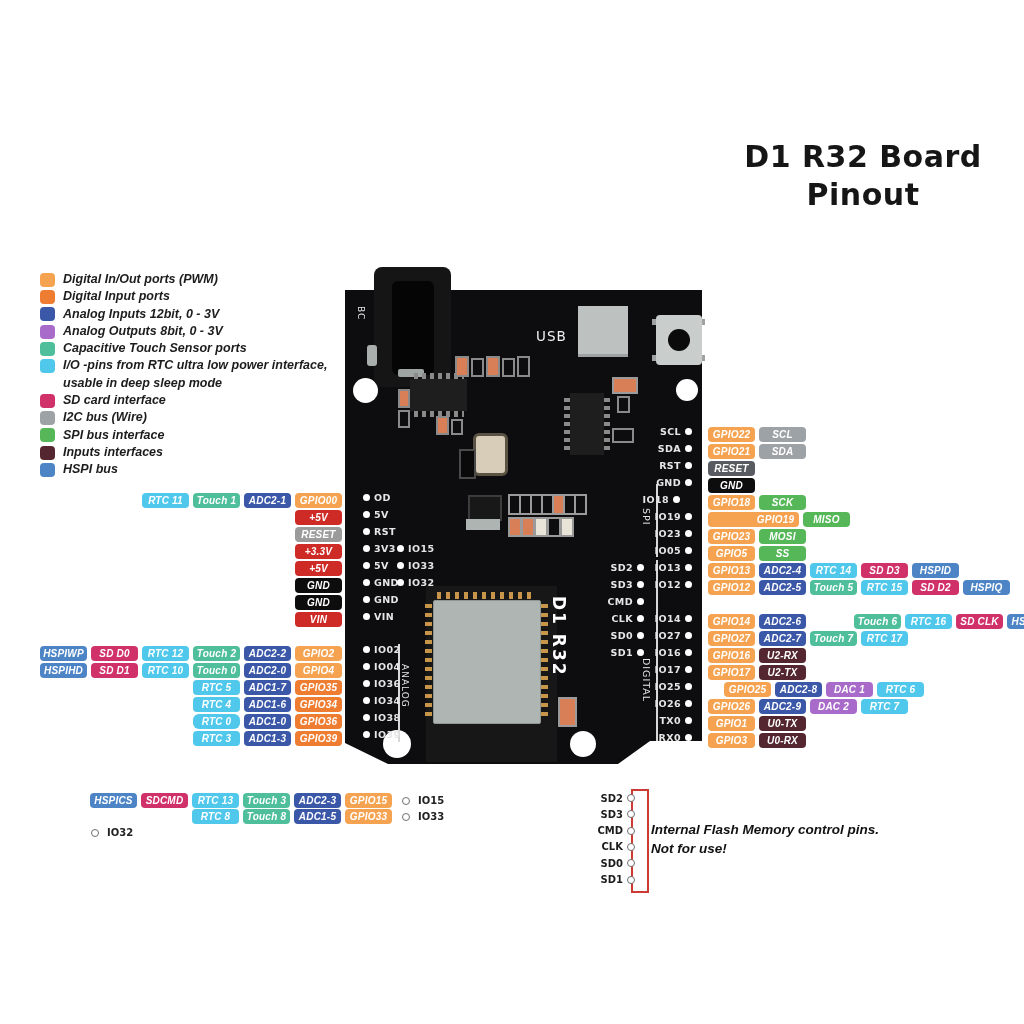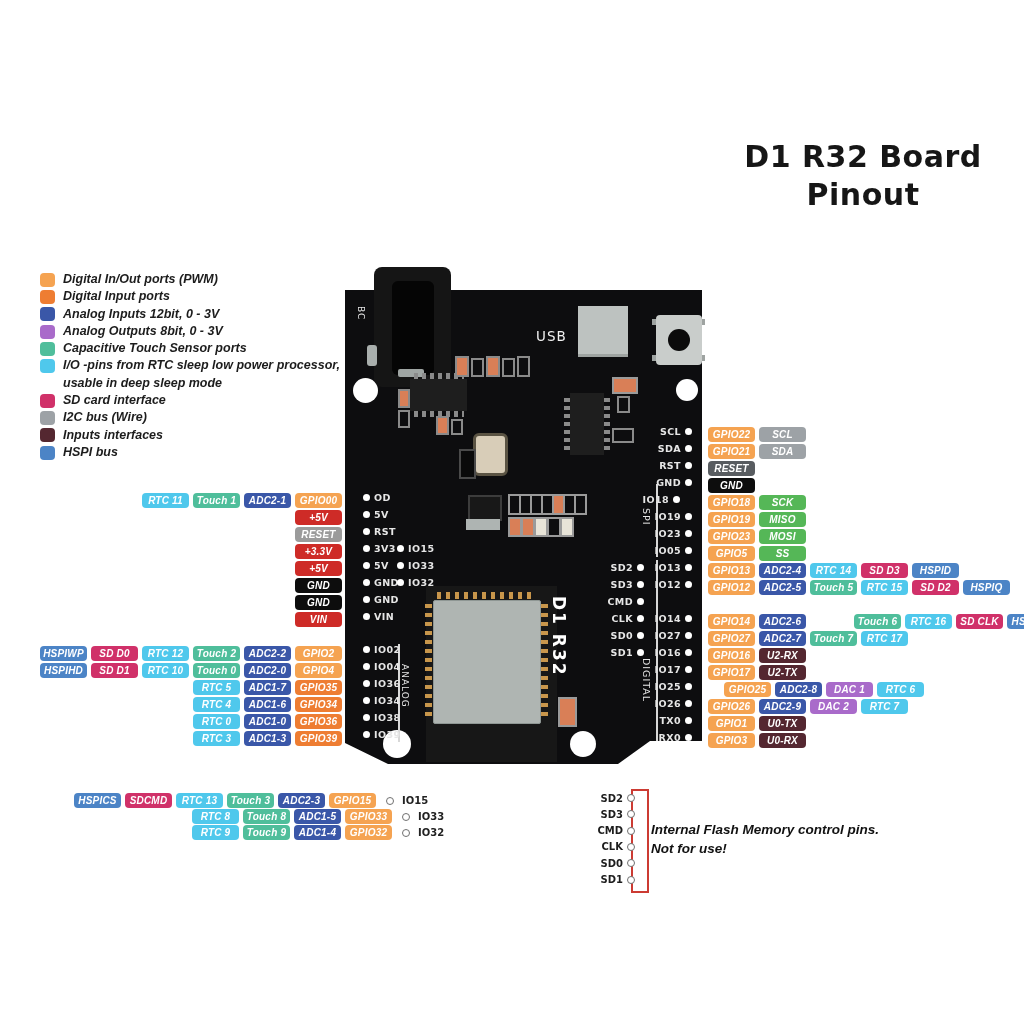--- a/index.html
+++ b/index.html
@@ -84,34 +84,40 @@
       </div>
       <div class="legend-item">
         <div class="sw" style="background: rgb(79, 190, 155);"></div>
         <div class="">
           <div class="legend-txt">Capacitive Touch Sensor ports</div>
         </div>
       </div>
       <div class="legend-item two">
         <div class="sw" style="background: rgb(79, 200, 236);"></div>
         <div class="">
-          <div class="legend-txt">I/O -pins from RTC sleep low power processor,</div>
+          <div class="legend-txt">I/O -pins from RTC ultra low power interface,</div>
           <div class="legend-txt">usable in deep sleep mode</div>
         </div>
       </div>
       <div class="legend-item">
         <div class="sw" style="background: rgb(208, 49, 105);"></div>
         <div class="">
           <div class="legend-txt">SD card interface</div>
         </div>
       </div>
       <div class="legend-item">
         <div class="sw" style="background: rgb(157, 162, 166);"></div>
         <div class="">
           <div class="legend-txt">I2C bus (Wire)</div>
+        </div>
+      </div>
+      <div class="legend-item">
+        <div class="sw" style="background: rgb(85, 183, 87);"></div>
+        <div class="">
+          <div class="legend-txt">SPI bus interface</div>
         </div>
       </div>
       <div class="legend-item">
         <div class="sw" style="background: rgb(84, 39, 48);"></div>
         <div class="">
           <div class="legend-txt">Inputs interfaces</div>
         </div>
       </div>
       <div class="legend-item">
         <div class="sw" style="background: rgb(76, 132, 198);"></div>
@@ -299,21 +305,21 @@
       <div class="row r" style="left: 36px; width: 306px; top: 693px;">
         <div class="tag" style="background: rgb(79, 200, 236);">RTC 4</div>
         <div class="tag" style="background: rgb(58, 87, 168);">ADC1-6</div>
         <div class="tag" style="background: rgb(238, 125, 50);">GPIO34</div>
       </div>
       <div class="silk" style="left: 363px; top: 693px;">
         <div class="dot"></div>
         <div class="">IO34</div>
       </div>
       <div class="row r" style="left: 36px; width: 306px; top: 710px;">
-        <div class="tag" style="background: rgb(79, 200, 236);">RTC 0</div>
+        <div class="tag" style="background: rgb(79, 200, 236); border-radius: 6px;">RTC 0</div>
         <div class="tag" style="background: rgb(58, 87, 168);">ADC1-0</div>
         <div class="tag" style="background: rgb(238, 125, 50);">GPIO36</div>
       </div>
       <div class="silk" style="left: 363px; top: 710px;">
         <div class="dot"></div>
         <div class="">IO38</div>
       </div>
       <div class="row r" style="left: 36px; width: 306px; top: 727px;">
         <div class="tag" style="background: rgb(79, 200, 236);">RTC 3</div>
         <div class="tag" style="background: rgb(58, 87, 168);">ADC1-3</div>
@@ -359,21 +365,21 @@
       </div>
       <div class="row" style="left: 708px; top: 491.5px;">
         <div class="tag" style="background: rgb(245, 163, 81);">GPIO18</div>
         <div class="tag" style="background: rgb(85, 183, 87);">SCK</div>
       </div>
       <div class="silk r" style="left: 608px; width: 84px; top: 508.5px;">
         <div class="">IO19</div>
         <div class="dot"></div>
       </div>
       <div class="row" style="left: 708px; top: 508.5px;">
-        <div class="tag" style="background: rgb(245, 163, 81);">GPIO19</div>
+        <div class="tag" style="background: rgb(245, 163, 81); padding-left: 44px;">GPIO19</div>
         <div class="tag" style="background: rgb(85, 183, 87);">MISO</div>
       </div>
       <div class="silk r" style="left: 608px; width: 84px; top: 525.5px;">
         <div class="">IO23</div>
         <div class="dot"></div>
       </div>
       <div class="row" style="left: 708px; top: 525.5px;">
         <div class="tag" style="background: rgb(245, 163, 81);">GPIO23</div>
         <div class="tag" style="background: rgb(85, 183, 87);">MOSI</div>
       </div>
@@ -499,21 +505,21 @@
         <div class="tag" style="background: rgb(84, 39, 48);">U0-TX</div>
       </div>
       <div class="silk r" style="left: 608px; width: 84px; top: 729.5px;">
         <div class="">RX0</div>
         <div class="dot"></div>
       </div>
       <div class="row" style="left: 708px; top: 729.5px;">
         <div class="tag" style="background: rgb(245, 163, 81);">GPIO3</div>
         <div class="tag" style="background: rgb(84, 39, 48);">U0-RX</div>
       </div>
-      <div class="row" style="left: 69px; top: 789.5px;">
+      <div class="row" style="left: 85px; top: 789.5px;">
         <div class="row r" style="position: static; width: 307px;">
           <div class="tag" style="background: rgb(76, 132, 198);">HSPICS</div>
           <div class="tag" style="background: rgb(208, 49, 105);">SDCMD</div>
           <div class="tag" style="background: rgb(79, 200, 236);">RTC 13</div>
           <div class="tag" style="background: rgb(79, 190, 155);">Touch 3</div>
           <div class="tag" style="background: rgb(58, 87, 168); font-style: italic;">ADC2-3</div>
           <div class="tag" style="background: rgb(245, 163, 81);">GPIO15</div>
         </div>
         <div class="odot" style="margin-left: 6px;"></div>
         <div class="iolabel">IO15</div>
@@ -522,26 +528,20 @@
         <div class="row r" style="position: static; width: 307px;">
           <div class="tag" style="background: rgb(79, 200, 236);">RTC 8</div>
           <div class="tag" style="background: rgb(79, 190, 155);">Touch 8</div>
           <div class="tag" style="background: rgb(58, 87, 168);">ADC1-5</div>
           <div class="tag" style="background: rgb(245, 163, 81);">GPIO33</div>
         </div>
         <div class="odot" style="margin-left: 6px;"></div>
         <div class="iolabel">IO33</div>
       </div>
       <div class="row" style="left: 85px; top: 821.5px;">
-        <div class="row r" style="position: static; width: 307px;">
-          <div class="tag" style="background: rgb(79, 200, 236);">RTC 9</div>
-          <div class="tag" style="background: rgb(79, 190, 155);">Touch 9</div>
-          <div class="tag" style="background: rgb(58, 87, 168);">ADC1-4</div>
-          <div class="tag" style="background: rgb(245, 163, 81);">GPIO32</div>
-        </div>
         <div class="odot" style="margin-left: 6px;"></div>
         <div class="iolabel">IO32</div>
       </div>
     </div>
 
   <div class="flash-rect"></div>
   <div id="flashgen">
       <div class="flash-row" style="top: 790.5px;">
         <div class="">SD2</div>
         <div class="odot"></div>

